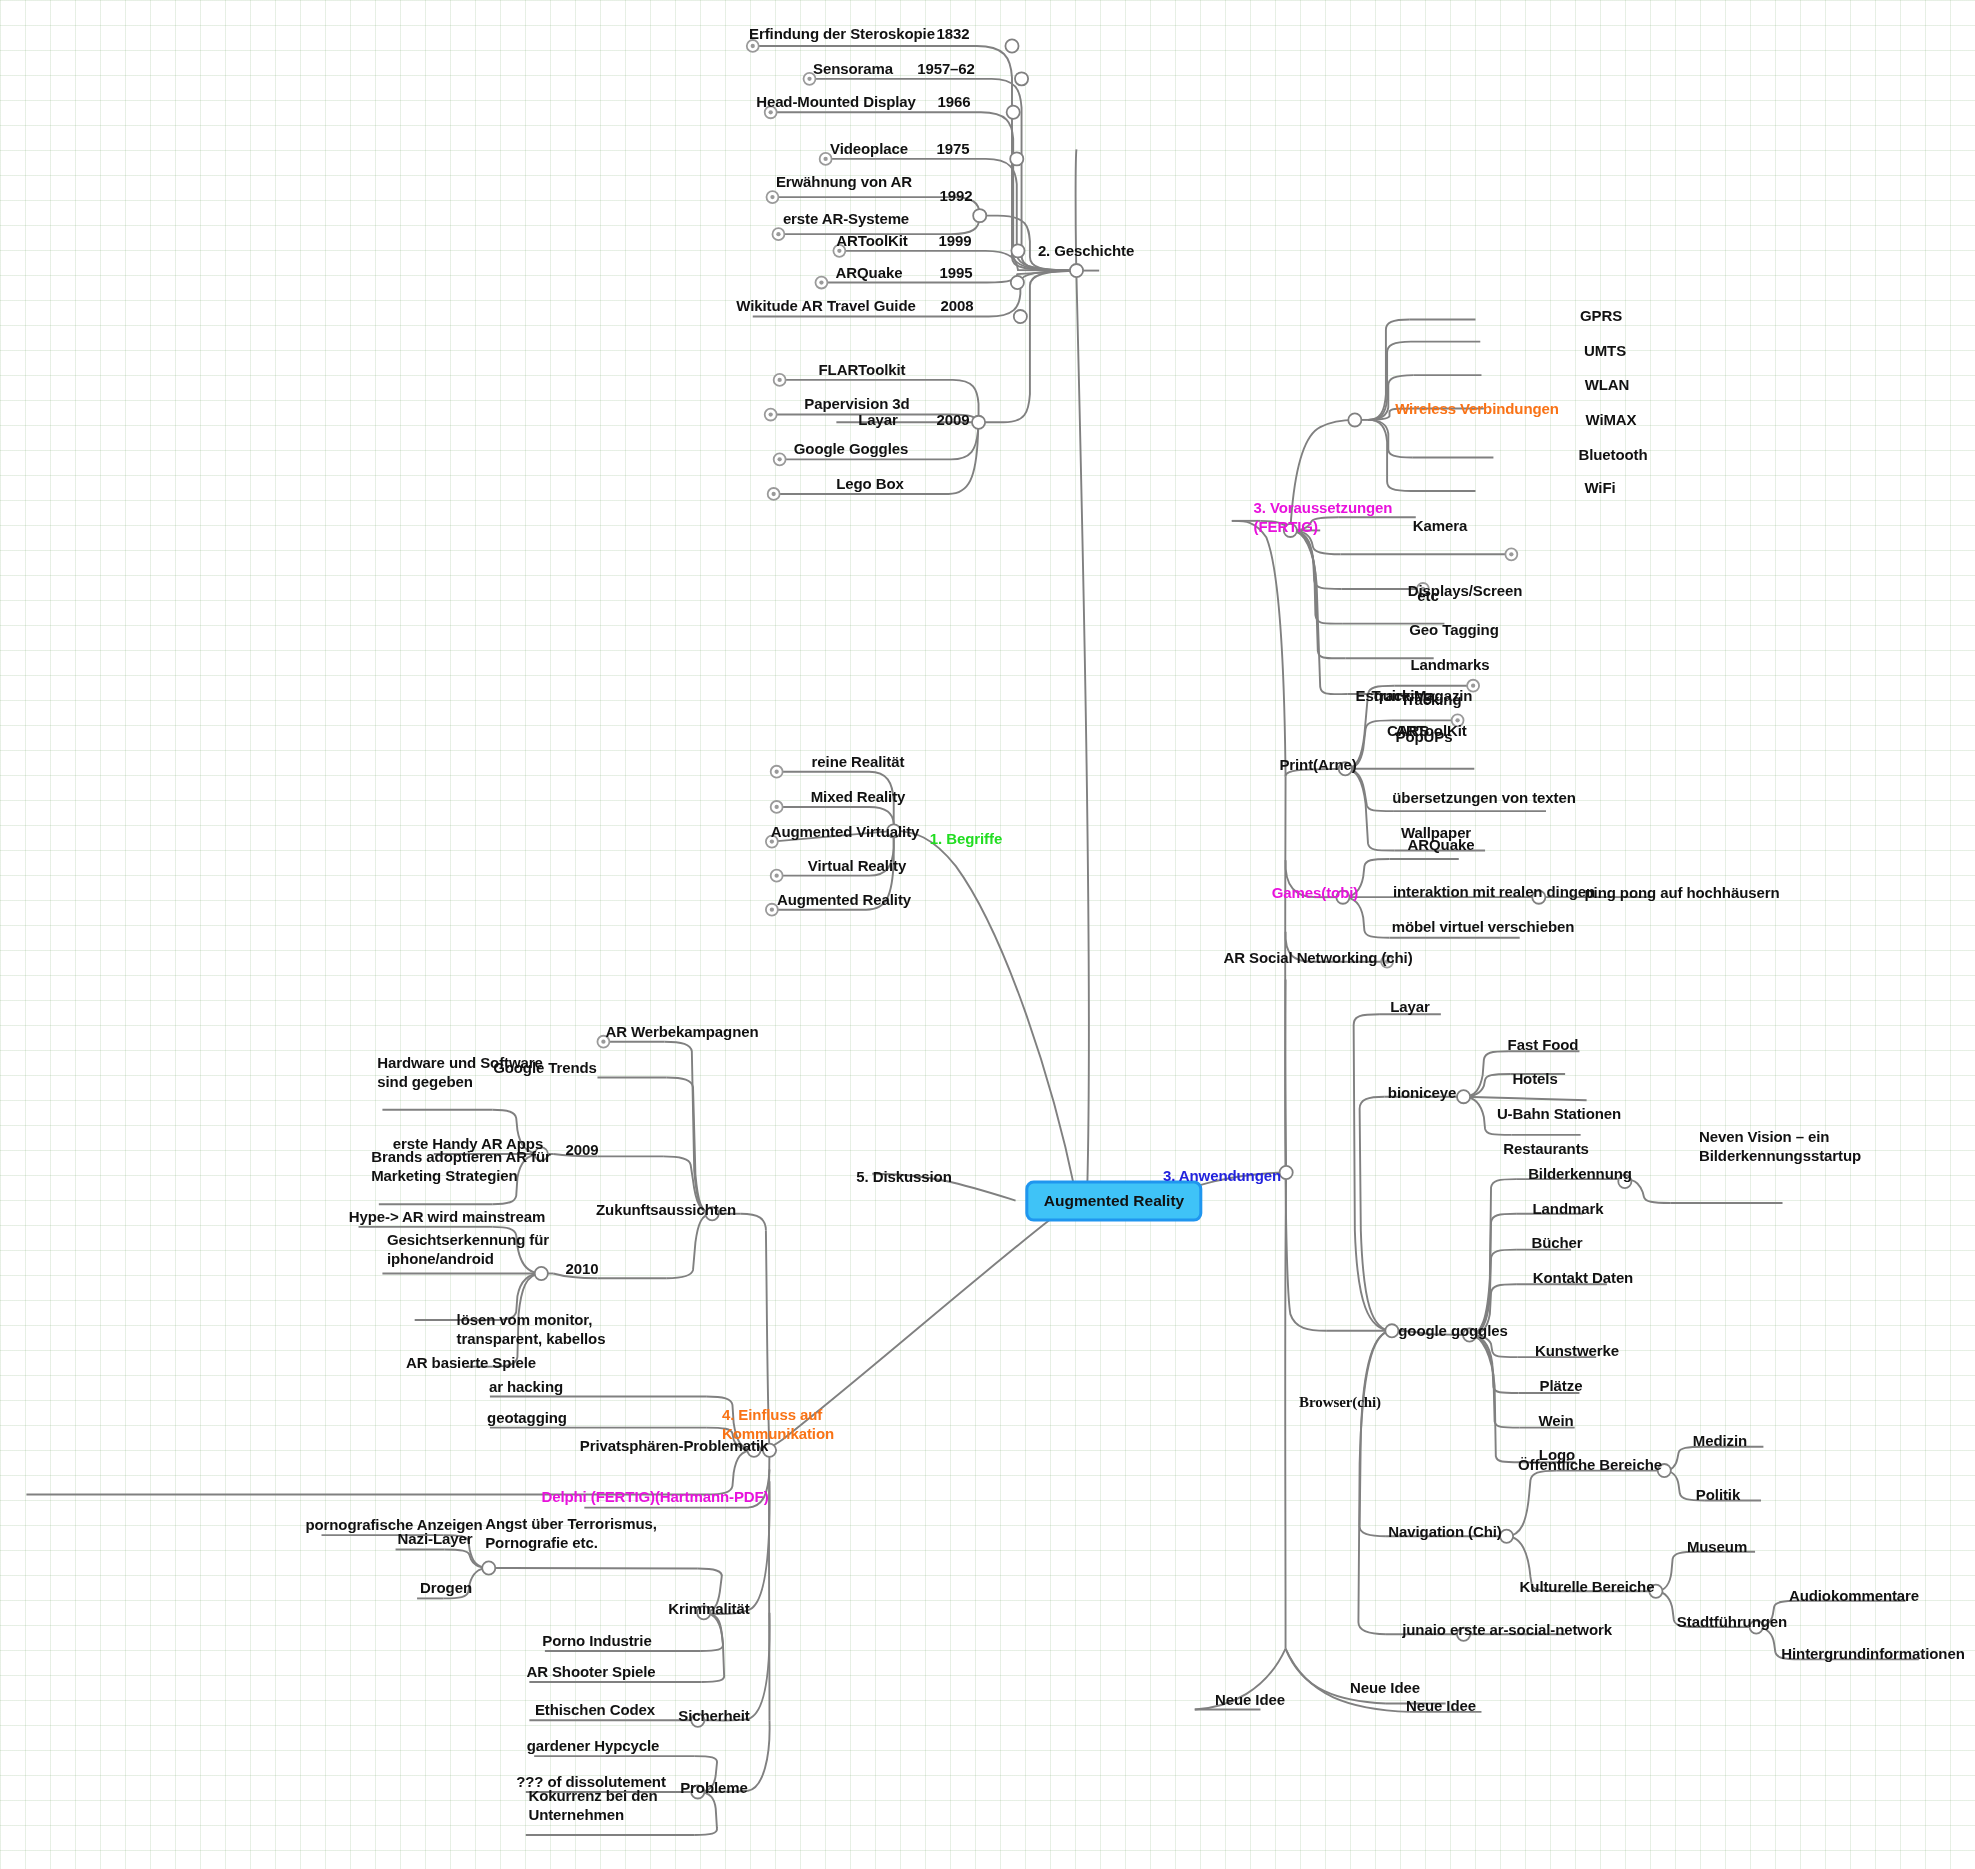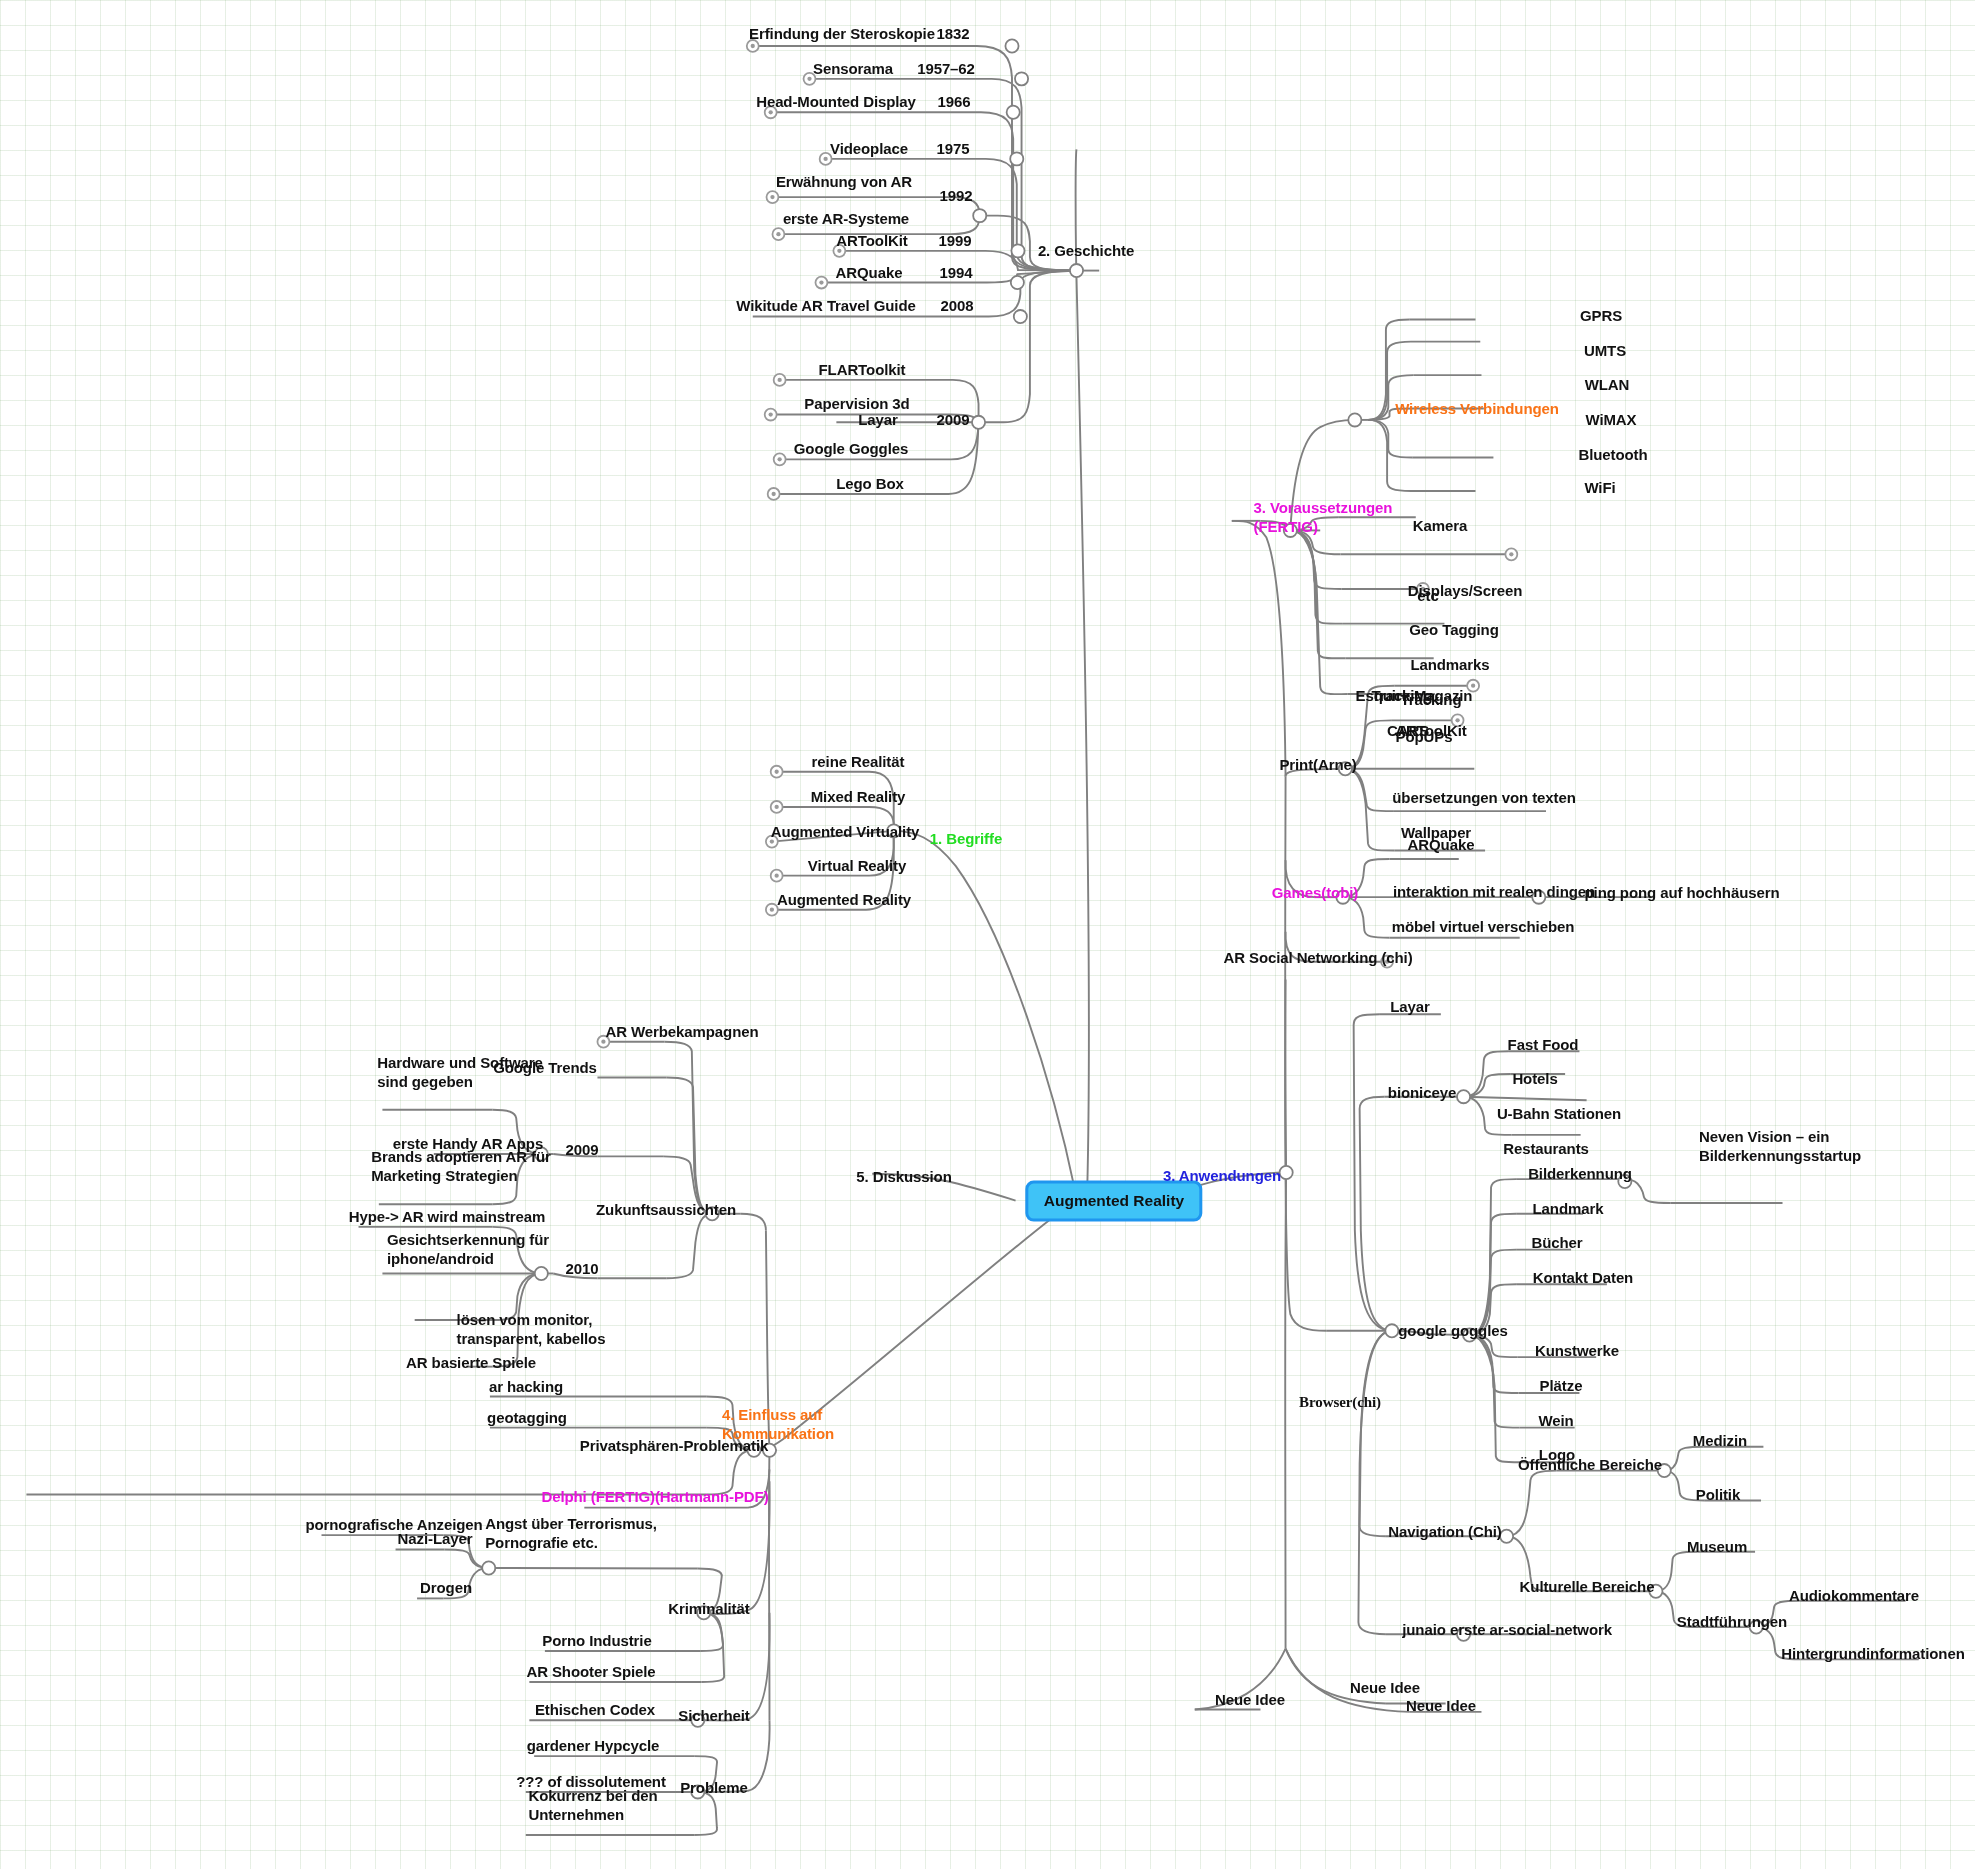--- a/index.html
+++ b/index.html
@@ -402,21 +402,21 @@
   <div class="node" style="left:836px; top:111px;">Head-Mounted Display</div>
   <div class="node" style="left:954px; top:111px;">1966</div>
   <div class="node" style="left:869px; top:158px;">Videoplace</div>
   <div class="node" style="left:953px; top:158px;">1975</div>
   <div class="node" style="left:844px; top:191px;">Erwähnung von AR</div>
   <div class="node" style="left:956px; top:205px;">1992</div>
   <div class="node" style="left:846px; top:228px;">erste AR-Systeme</div>
   <div class="node" style="left:872px; top:250px;">ARToolKit</div>
   <div class="node" style="left:955px; top:250px;">1999</div>
   <div class="node" style="left:869px; top:282px;">ARQuake</div>
-  <div class="node" style="left:956px; top:282px;">1994</div>
+  <div class="node" style="left:956px; top:282px;">1995</div>
   <div class="node" style="left:826px; top:315px;">Wikitude AR Travel Guide</div>
   <div class="node" style="left:957px; top:315px;">2008</div>
   <div class="node" style="left:862px; top:379px;">FLARToolkit</div>
   <div class="node" style="left:857px; top:413px;">Papervision 3d</div>
   <div class="node" style="left:878px; top:429px;">Layar</div>
   <div class="node" style="left:953px; top:429px;">2009</div>
   <div class="node" style="left:851px; top:458px;">Google Goggles</div>
   <div class="node" style="left:870px; top:493px;">Lego Box</div>
 
   <div class="node multi" style="left: 1323px; top: 536px; text-align: left; color: rgb(232, 18, 220);">3. Voraussetzungen

